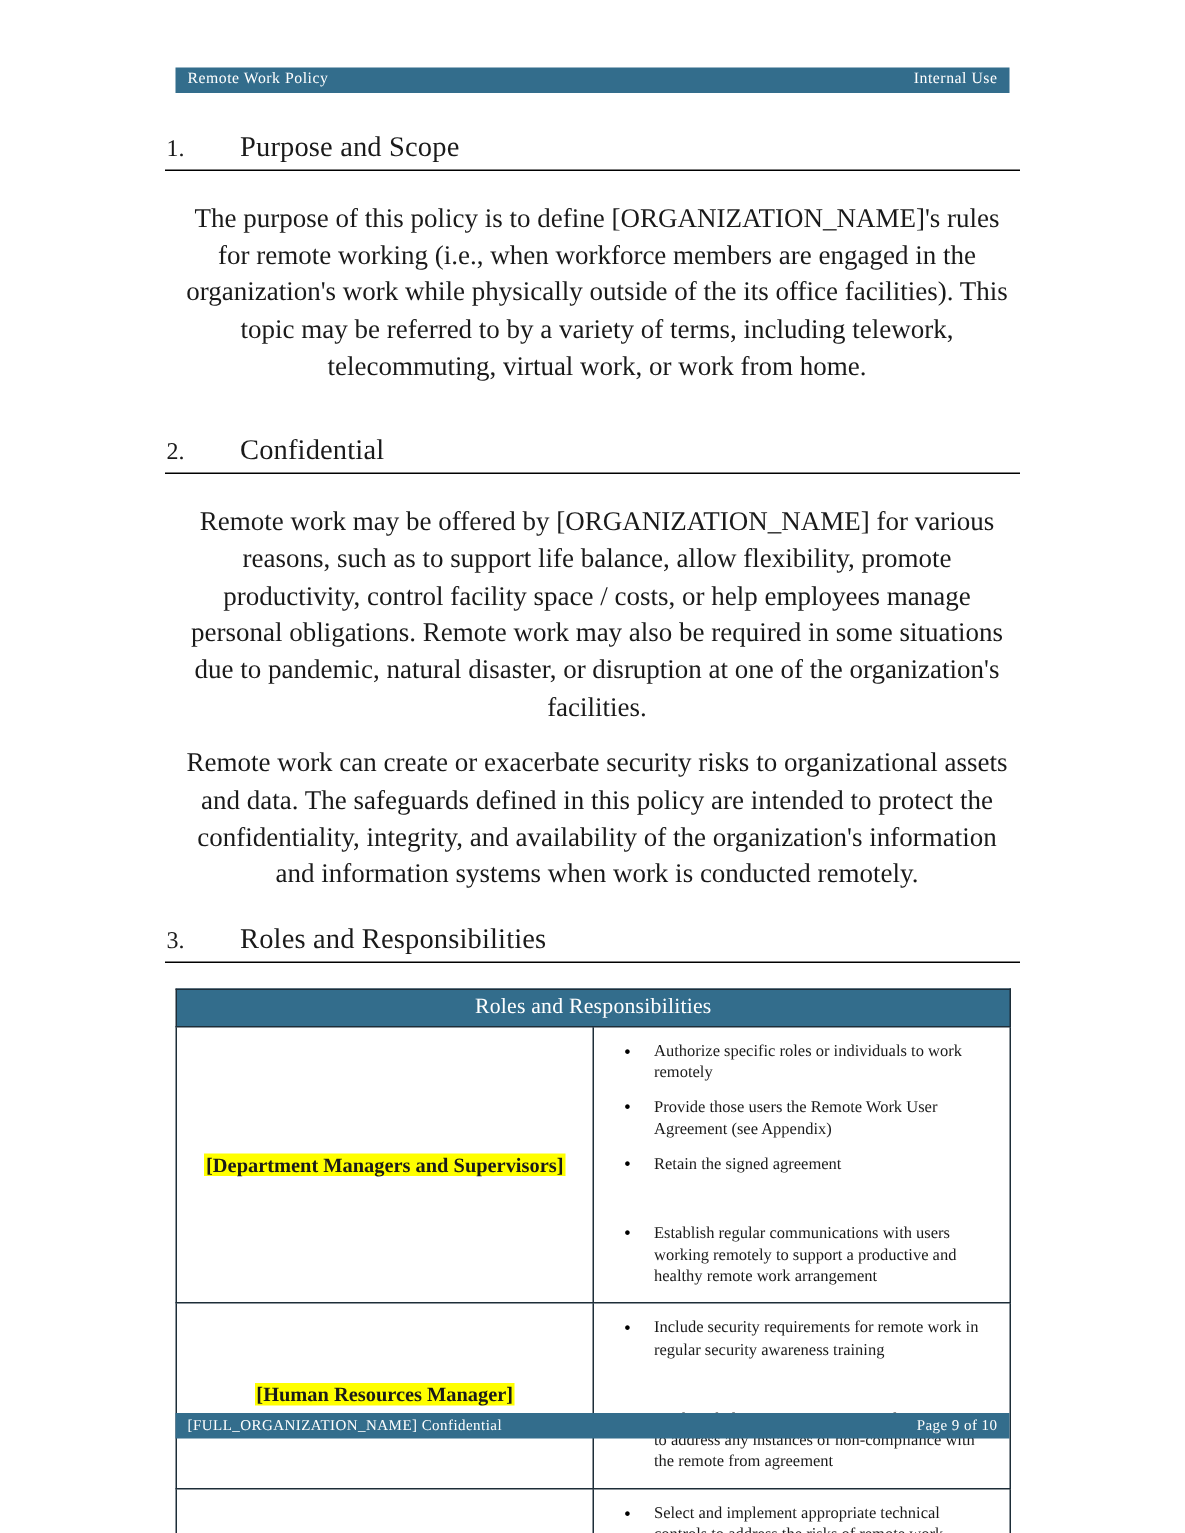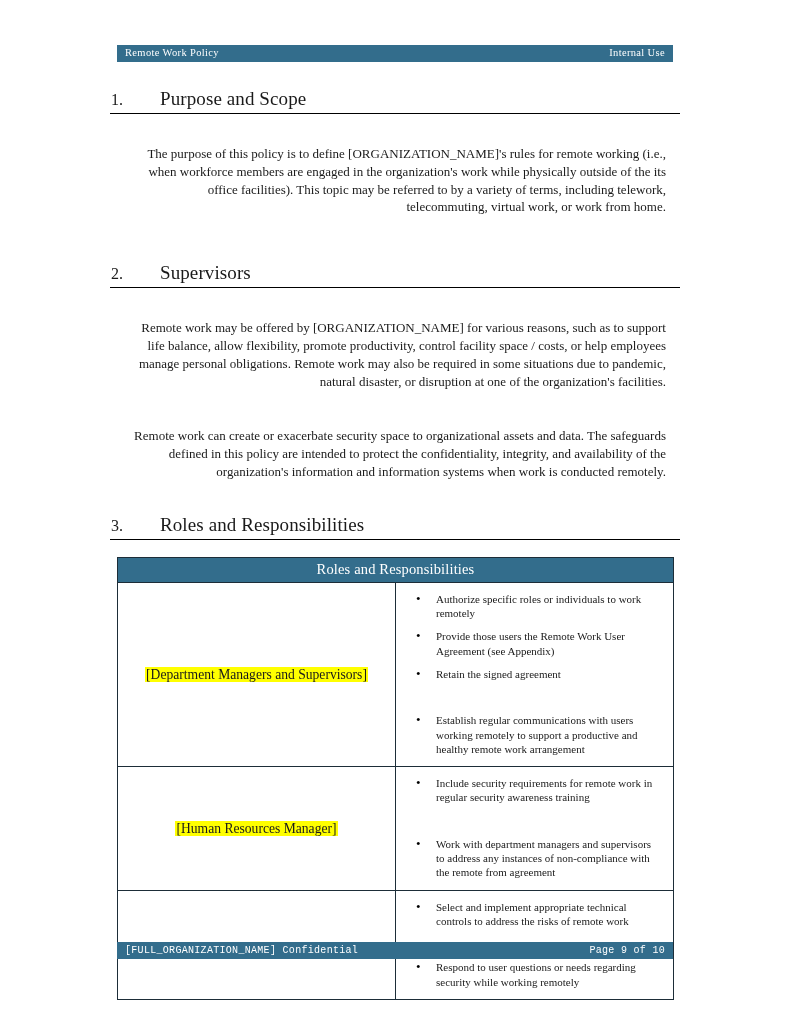--- a/index.html
+++ b/index.html
@@ -60,21 +60,20 @@
     padding: 0 8px;
     box-sizing: border-box;
   }
   .doc-footer .ftr-left,
   .doc-footer .ftr-right {
     color: #ffffff;
     font-size: 10px;
     letter-spacing: 0.3px;
     line-height: 1;
     white-space: nowrap;
-    font-family: Liberation Mono, monospace;
   }
 
   
   .content {
     position: absolute;
     left: 110px;
     top: 88px;
     width: 570px;
   }
 
@@ -97,24 +96,24 @@
     font-size: 19px;
     letter-spacing: 0.1px;
     margin-left: 20px;
   }
 
   .sec-gap-1 { height: 19px; }
   .sec-gap-2 { height: 21px; }
 
   
   .body-text {
-    font-size: 13px;
+    font-size: 18px;
     line-height: 1.37;
-    text-align: right;
-    margin: 12px;
+    text-align: center;
+    margin: 0;
     padding-left: 8px;
     padding-right: 2px;
   }
   .para-space { height: 13px; }
 
   
   .table-wrap {
     margin-top: 17px;
     margin-left: 7px;
     width: 557px;
@@ -141,21 +140,21 @@
     padding: 6px 10px;
   }
   table.roles td.duty-cell {
     border: 1.3px solid #1d2d38;
     vertical-align: top;
     padding: 9px 12px 10px 12px;
   }
   .role-label {
     background: #ffff00;
     font-size: 13.6px;
-    font-weight: normal;
+    font-weight: bold;
     line-height: 1.28;
     box-decoration-break: clone;
     -webkit-box-decoration-break: clone;
     padding: 0 1px;
   }
   ul.duties {
     margin: 0;
     padding: 0 0 0 26px;
     list-style: none;
   }
@@ -193,26 +192,26 @@
       <span class="sec-title">Purpose and Scope</span>
     </div>
     <div class="sec-gap-1"></div>
     <p class="body-text">The purpose of this policy is to define [ORGANIZATION_NAME]'s rules for remote working (i.e., when workforce members are engaged in the organization's work while physically outside of the its office facilities). This topic may be referred to by a variety of terms, including telework, telecommuting, virtual work, or work from home.</p>
     <div class="para-space"></div>
 
     <div class="sec-gap-2"></div>
 
     <div class="section-heading">
       <span class="sec-num">2.</span>
-      <span class="sec-title">Supervisors</span>
+      <span class="sec-title">Confidential</span>
     </div>
     <div class="sec-gap-1"></div>
     <p class="body-text">Remote work may be offered by [ORGANIZATION_NAME] for various reasons, such as to support life balance, allow flexibility, promote productivity, control facility space / costs, or help employees manage personal obligations. Remote work may also be required in some situations due to pandemic, natural disaster, or disruption at one of the organization's facilities.</p>
     <div class="para-space"></div>
-    <p class="body-text">Remote work can create or exacerbate security space to organizational assets and data. The safeguards defined in this policy are intended to protect the confidentiality, integrity, and availability of the organization's information and information systems when work is conducted remotely.</p>
+    <p class="body-text">Remote work can create or exacerbate security risks to organizational assets and data. The safeguards defined in this policy are intended to protect the confidentiality, integrity, and availability of the organization's information and information systems when work is conducted remotely.</p>
 
     <div class="sec-gap-2"></div>
 
     <div class="section-heading">
       <span class="sec-num">3.</span>
       <span class="sec-title">Roles and Responsibilities</span>
     </div>
 
     <div class="table-wrap">
       <table class="roles">

